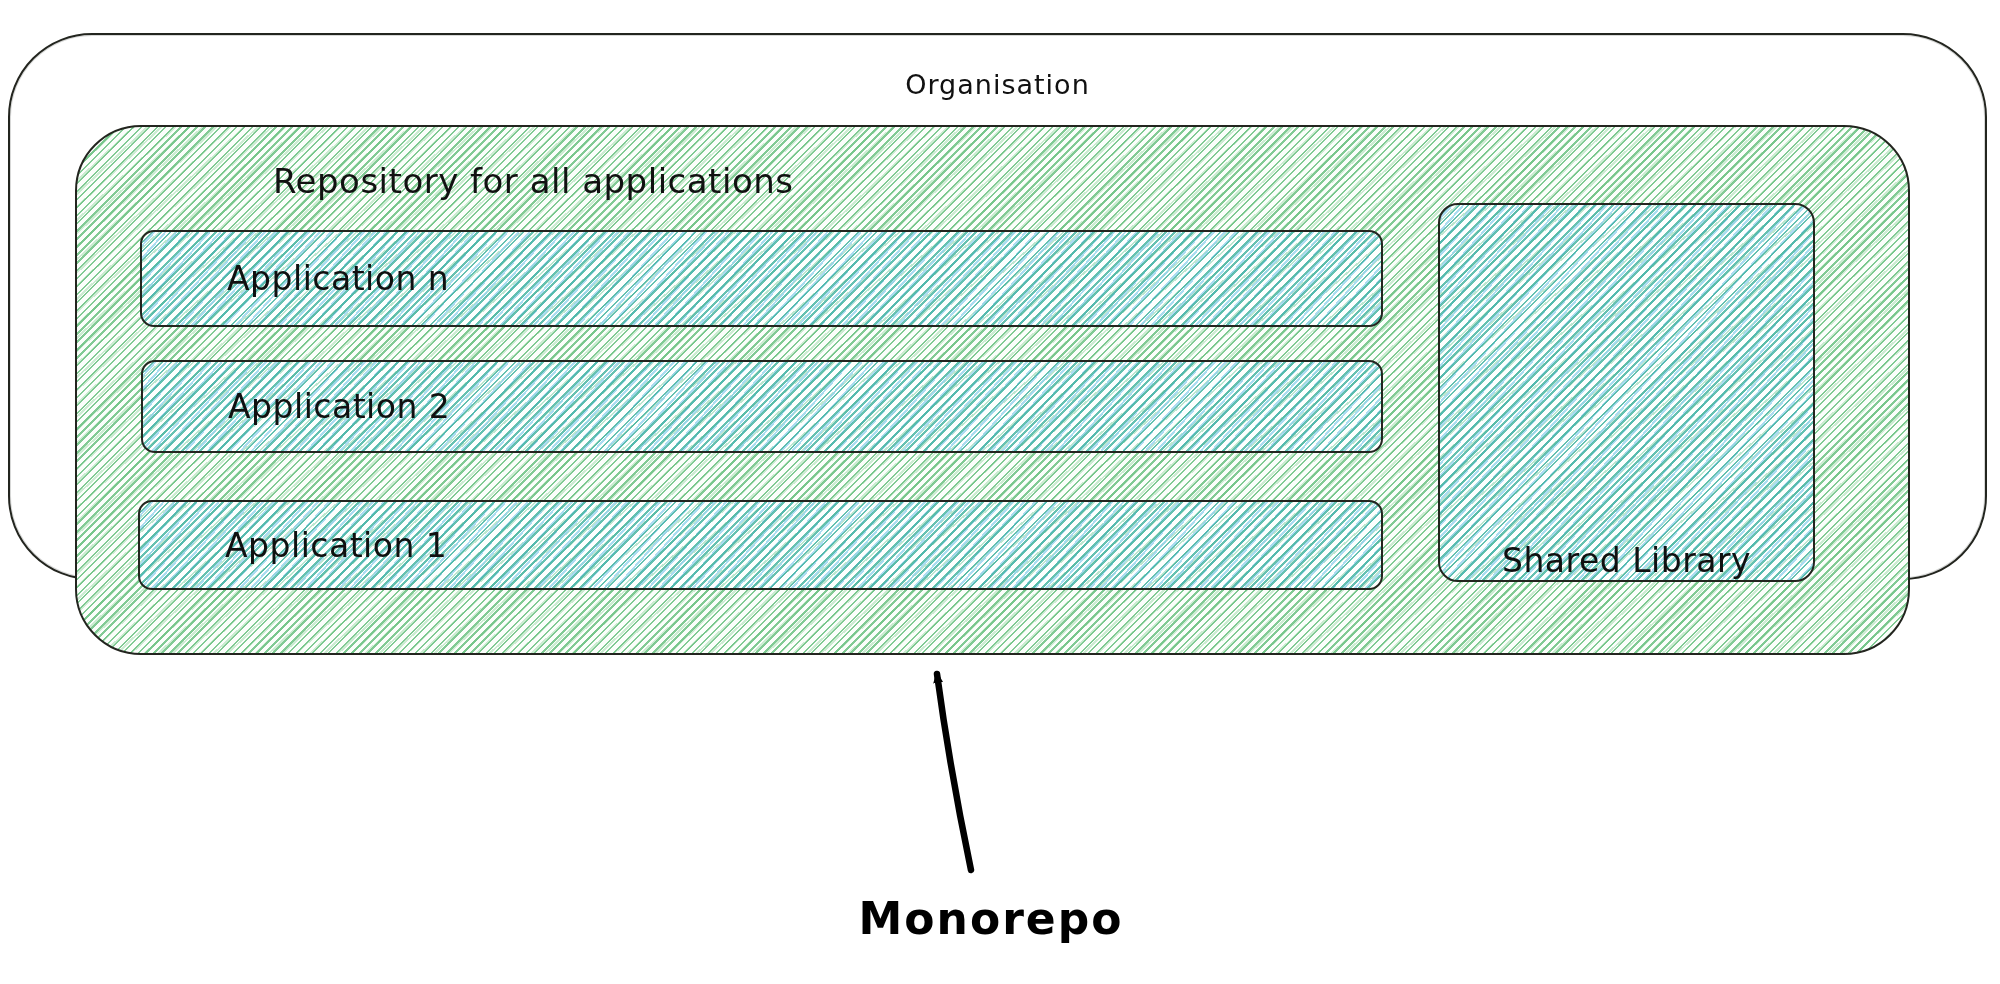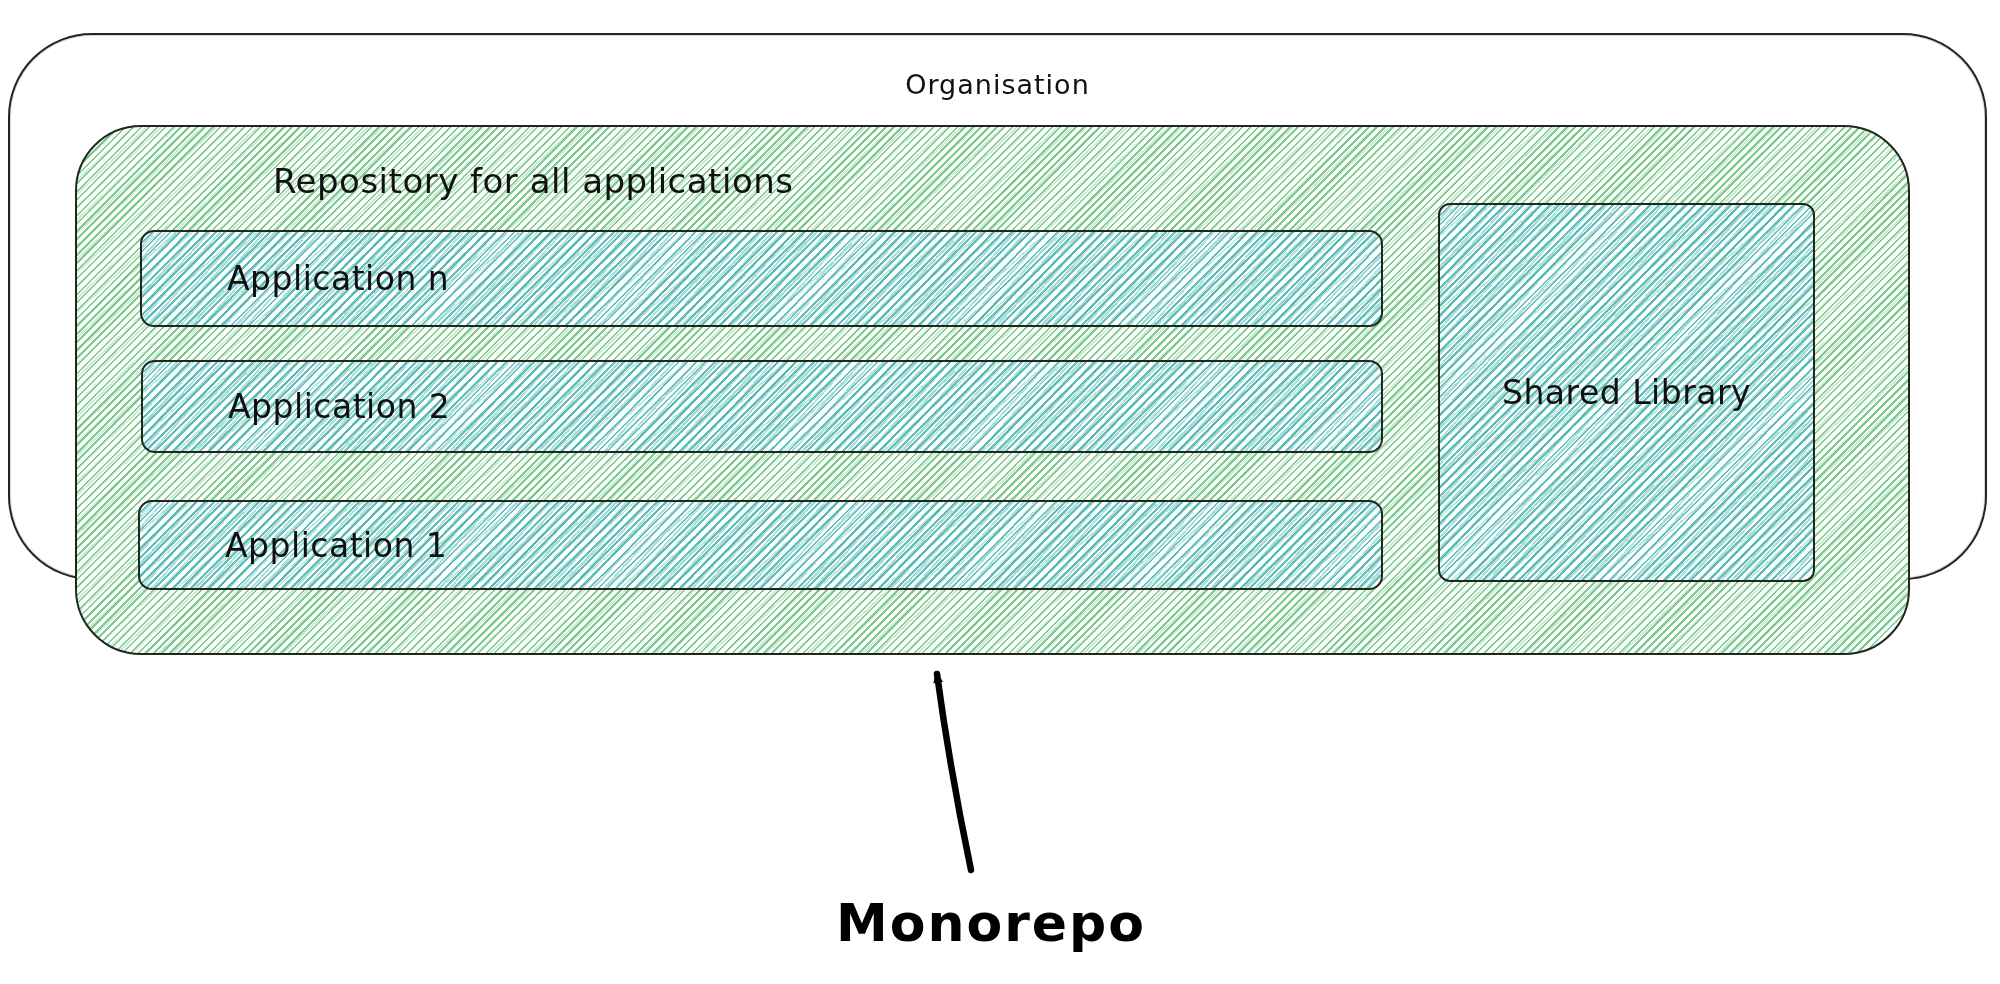--- a/index.html
+++ b/index.html
@@ -71,40 +71,40 @@
     font-size: 33px;
     letter-spacing: 0.5px;
     color: #101010;
   }
   .app-n { left: 63px;  top: 103px; width: 1243px; height: 97px; }
   .app-2 { left: 64px;  top: 233px; width: 1242px; height: 93px; align-items: center; }
   .app-1 { left: 61px;  top: 365px; width: 1245px; height: 90px; margin-top: 8px; }
   .shared-box {
     left: 1361px; top: 76px;
     width: 377px; height: 379px;
-    border-radius: 12px;
+    border-radius: 20px;
     display: flex;
-    align-items: center;
+    align-items: flex-end;
     justify-content: center;
     font-size: 33px;
     letter-spacing: 0.5px;
     color: #101010;
   }
   .arrow-overlay {
     position: absolute;
     inset: 0;
     width: 2000px;
     height: 984px;
     pointer-events: none;
   }
   .monorepo-label {
     position: absolute;
     left: 991px; top: 893px;
     transform: translateX(-50%);
-    font-size: 52px;
+    font-size: 44px;
     font-weight: bold;
     letter-spacing: 2px;
     color: #000;
     white-space: nowrap;
   }
 </style>
 </head>
 <body>
 
 <div class="canvas">

